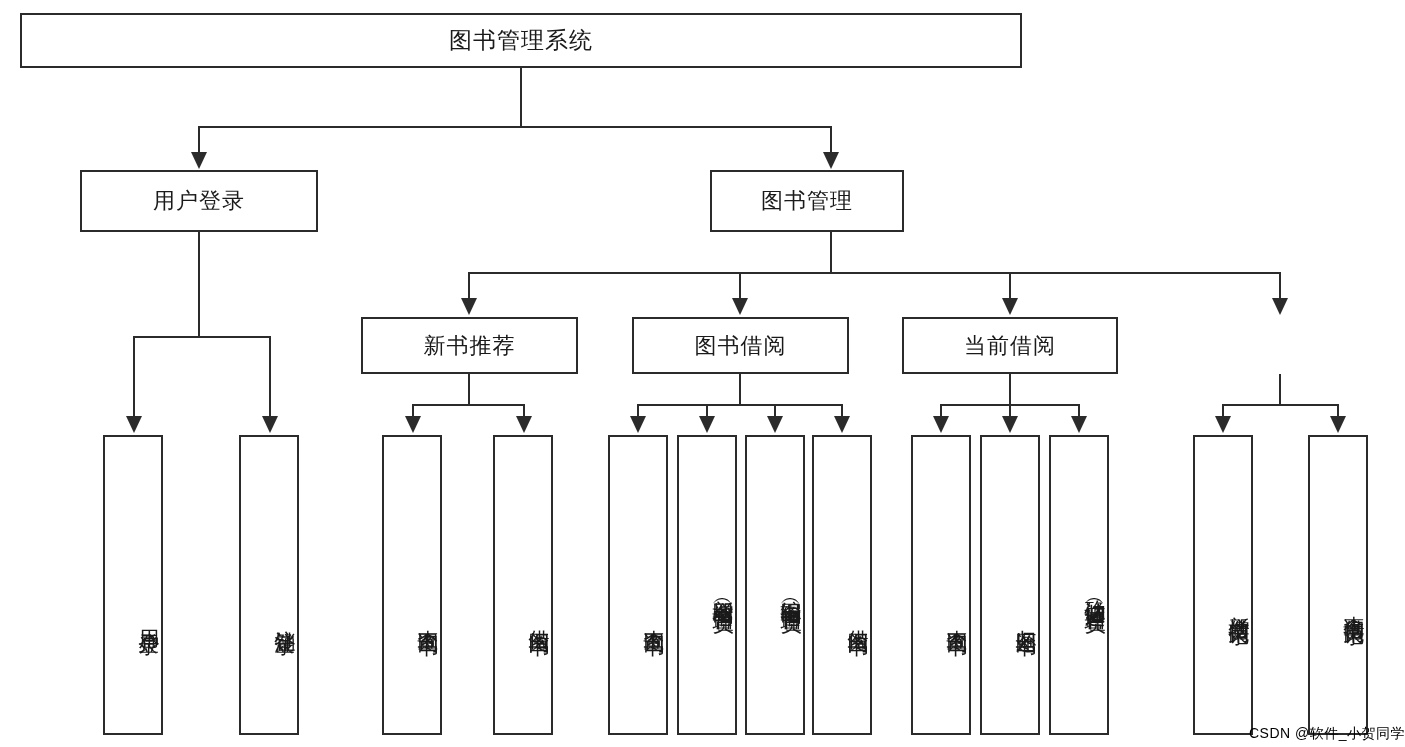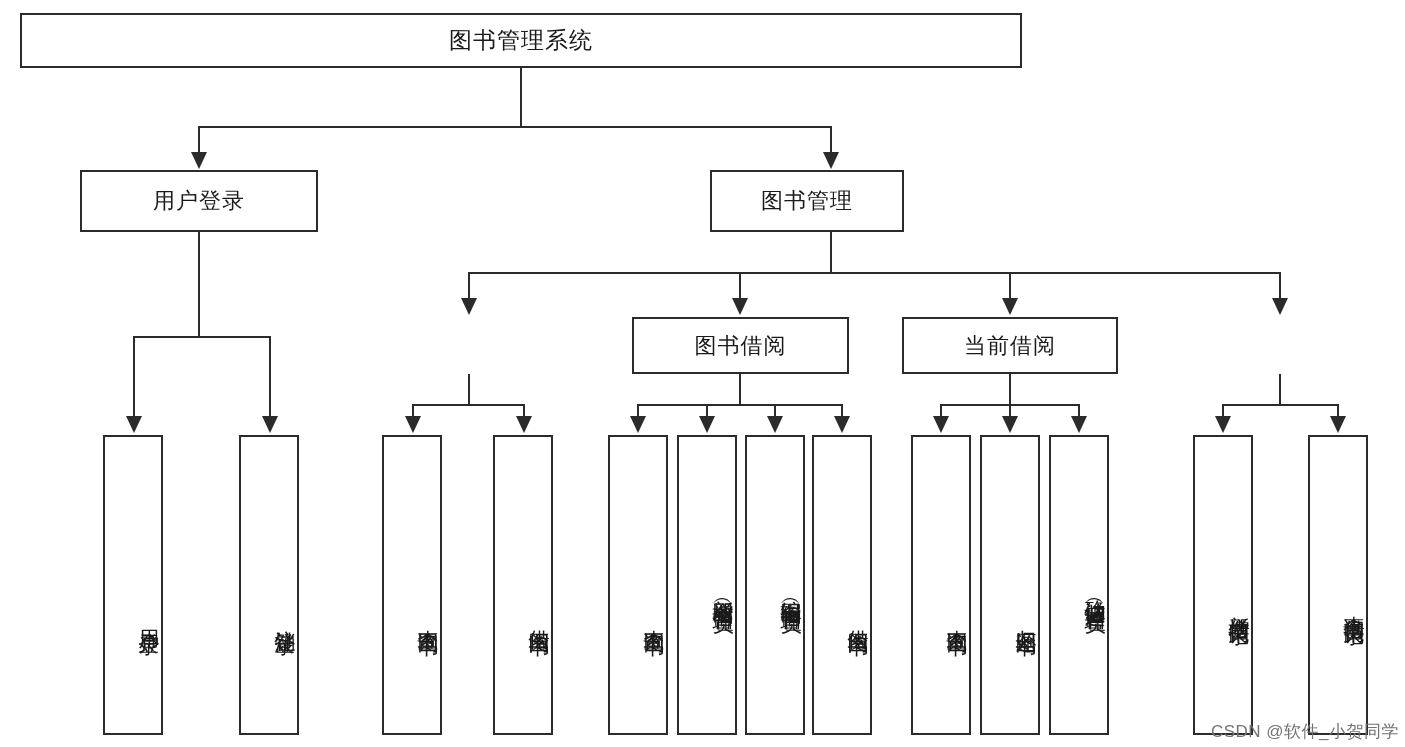--- a/index.html
+++ b/index.html
@@ -65,24 +65,24 @@
     position: absolute;
     width: 0;
     height: 0;
     border-left: 8px solid transparent;
     border-right: 8px solid transparent;
     border-top: 17px solid #2b2b2b;
   }
   
   #watermark {
     position: absolute;
-    right: 6px;
+    right: 0;
     bottom: 4px;
-    font-size: 17px;
-    color: #737373;
+    font-size: 14px;
+    color: #000000;
     white-space: nowrap;
     letter-spacing: 0.5px;
   }
 </style>
 </head>
 <body>
 
 <div id="canvas">
 
   <div class="node node-h node-root" style="left:20px; top:13px; width:1002px; height:55px;">图书管理系统</div>
@@ -111,20 +111,21 @@
   <div class="conn hline" style="left:468px; top:272px; width:812px;"></div>
   <div class="conn vline" style="left:468px; top:272px; height:28px;"></div>
   <div class="arrow" style="left:461px; top:298px;"></div>
   <div class="conn vline" style="left:739px; top:272px; height:28px;"></div>
   <div class="arrow" style="left:732px; top:298px;"></div>
   <div class="conn vline" style="left:1009px; top:272px; height:28px;"></div>
   <div class="arrow" style="left:1002px; top:298px;"></div>
   <div class="conn vline" style="left:1279px; top:272px; height:28px;"></div>
   <div class="arrow" style="left:1272px; top:298px;"></div>
 
+  <div class="node node-h" style="left:361px; top:317px; width:217px; height:57px;">新书推荐</div>
   <div class="node node-h" style="left:632px; top:317px; width:217px; height:57px;">图书借阅</div>
   <div class="node node-h" style="left:902px; top:317px; width:216px; height:57px;">当前借阅</div>
 
   <div class="conn vline" style="left:468px; top:374px; height:32px;"></div>
   <div class="conn hline" style="left:412px; top:404px; width:113px;"></div>
   <div class="conn vline" style="left:412px; top:404px; height:14px;"></div>
   <div class="arrow" style="left:405px; top:416px;"></div>
   <div class="conn vline" style="left:523px; top:404px; height:14px;"></div>
   <div class="arrow" style="left:516px; top:416px;"></div>
 

